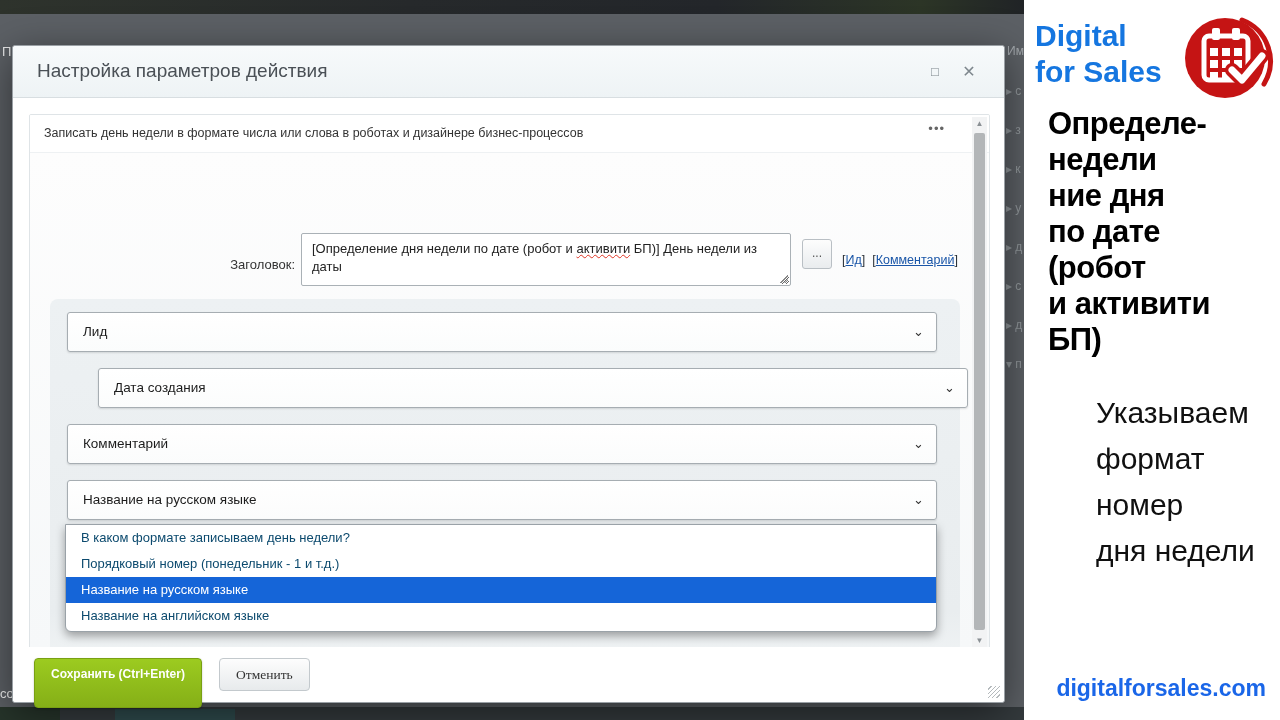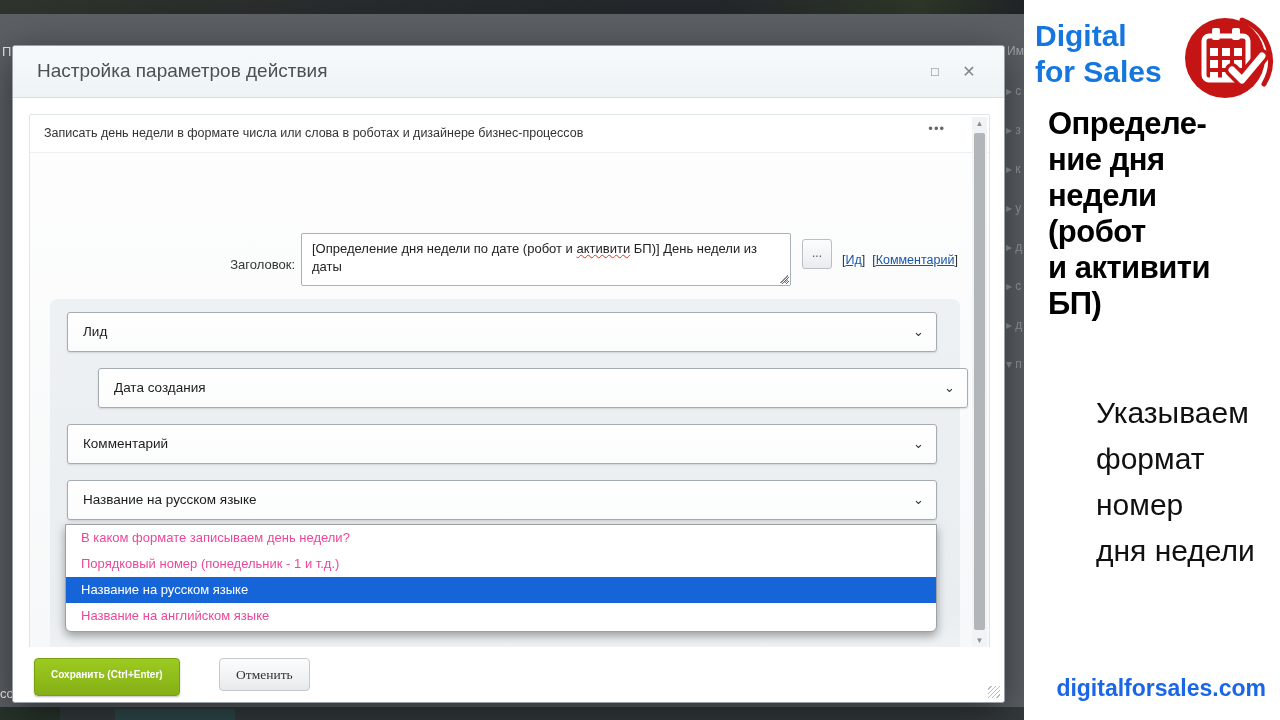--- a/index.html
+++ b/index.html
@@ -58,33 +58,33 @@
   .select { position:absolute; left:37px; width:870px; height:40px; background:linear-gradient(#ffffff,#fbfcfc);
             border:1px solid #a6adb2; border-radius:3px; box-shadow:0 1px 2px rgba(0,0,0,0.12);
             font-size:13.5px; color:#1c1c1c; line-height:38px; padding-left:15px; cursor:pointer; }
   .select .chev { position:absolute; right:12px; top:0; color:#333; font-size:13px; }
   .sel-1 { top:197px; } .sel-2 { top:253px;margin-left:31px; } .sel-3 { top:309px; } .sel-4 { top:365px; }
 
   
   .option-list { position:absolute; left:35px; top:409px; width:872px; background:#fff;
                  border:1px solid #9aa2a8; border-radius:0 0 6px 6px; box-shadow:0 4px 10px rgba(0,0,0,0.35);
                  z-index:5; padding-bottom:2px; }
-  .opt { height:26px; line-height:26px; padding-left:15px; font-size:13px; color:#ec4899; cursor:pointer; }
+  .opt { height:26px; line-height:26px; padding-left:15px; font-size:13px; color:#0c4a6e; cursor:pointer; }
   .opt.selected { background:#1565d8; color:#fff; }
 
   
   .sbar { position:absolute; right:2px; top:2px; width:15px; height:531px; background:#f2f3f4; }
   .sbar .arr { position:absolute; left:0; width:15px; height:14px; color:#8a9094; font-size:8px; text-align:center; line-height:14px; cursor:pointer; }
   .sbar .arr.up { top:0; } .sbar .arr.dn { bottom:0; }
   .sbar .thumb { position:absolute; left:2px; top:16px; width:11px; height:497px; background:#b3b6b8; border-radius:2px; cursor:pointer; }
 
   
   .footer { position:absolute; left:0; bottom:0; right:0; height:55px; background:#fff; border-radius:0 0 3px 3px; }
-  .btn-save { position:absolute; left:21px; top:11px; height:38px; padding:0 16px; background:linear-gradient(#9ccb20,#85af17);
-              border:1px solid #79a013; border-radius:4px; color:#fff; font-size:10px; font-weight:bold;
+  .btn-save { position:absolute; left:21px; top:11px; height:50px; padding:0 16px; background:linear-gradient(#9ccb20,#85af17);
+              border:1px solid #79a013; border-radius:4px; color:#fff; font-size:12px; font-weight:bold;
               line-height:31px; box-shadow:0 1px 2px rgba(0,0,0,0.25); cursor:pointer; }
   .btn-cancel { position:absolute; left:206px; top:11px; height:33px; padding:0 16px; background:linear-gradient(#fdfdfd,#e7eaec);
                 border:1px solid #c3c9cd; border-radius:4px; color:#333; font-size:13.5px; line-height:31px; cursor:pointer;font-family:Liberation Serif, serif; }
   .modal-grip { position:absolute; right:4px; bottom:4px; width:12px; height:12px;
     background:repeating-linear-gradient(135deg, transparent 0 2px, #b5babd 2px 3px); cursor:nwse-resize; }
 
   
   .sidebar { position:absolute; left:1024px; top:0; width:256px; height:720px; background:#fff; }
   .logo-text { position:absolute; left:11px; top:18px; font-size:30px; line-height:36px; font-weight:bold; color:#1576e0; }
   .logo-icon { position:absolute; left:156px; top:12px; width:96px; height:96px; }
@@ -199,22 +199,23 @@
         <rect x="42" y="48" width="8" height="8"></rect>
         <rect x="54" y="48" width="8" height="8"></rect>
       <rect x="30" y="60" width="8" height="6"></rect>
         <rect x="42" y="60" width="8" height="6"></rect>
     </g>
     <path d="M 52 58 L 62 68 L 82 44" fill="none" stroke="#c51414" stroke-width="14" stroke-linecap="round" stroke-linejoin="round"></path>
     <path d="M 52 58 L 62 68 L 82 44" fill="none" stroke="#ffffff" stroke-width="7" stroke-linecap="round" stroke-linejoin="round"></path>
   </svg>
   <div class="sb-heading">
     <div>Определе-</div>
+    <div>недели</div>
     <div>ние дня</div>
-    <div>недели</div>
+    <div>по дате</div>
     <div>(робот</div>
     <div>и активити</div>
     <div>БП)</div>
   </div>
   <div class="sb-sub">
     <div>Указываем</div>
     <div>формат</div>
     <div>номер</div>
     <div>дня недели</div>
   </div>

